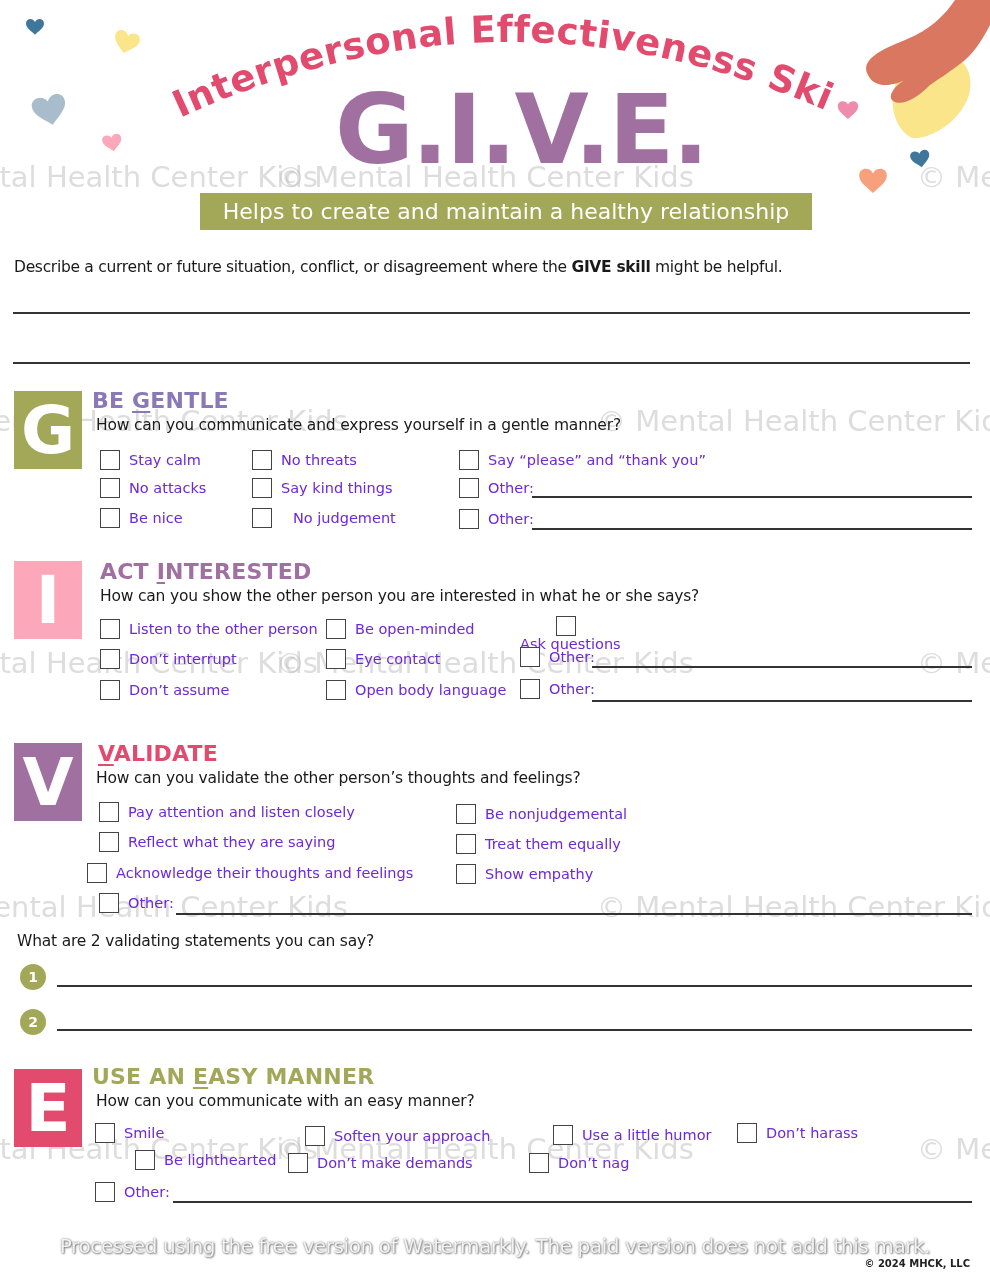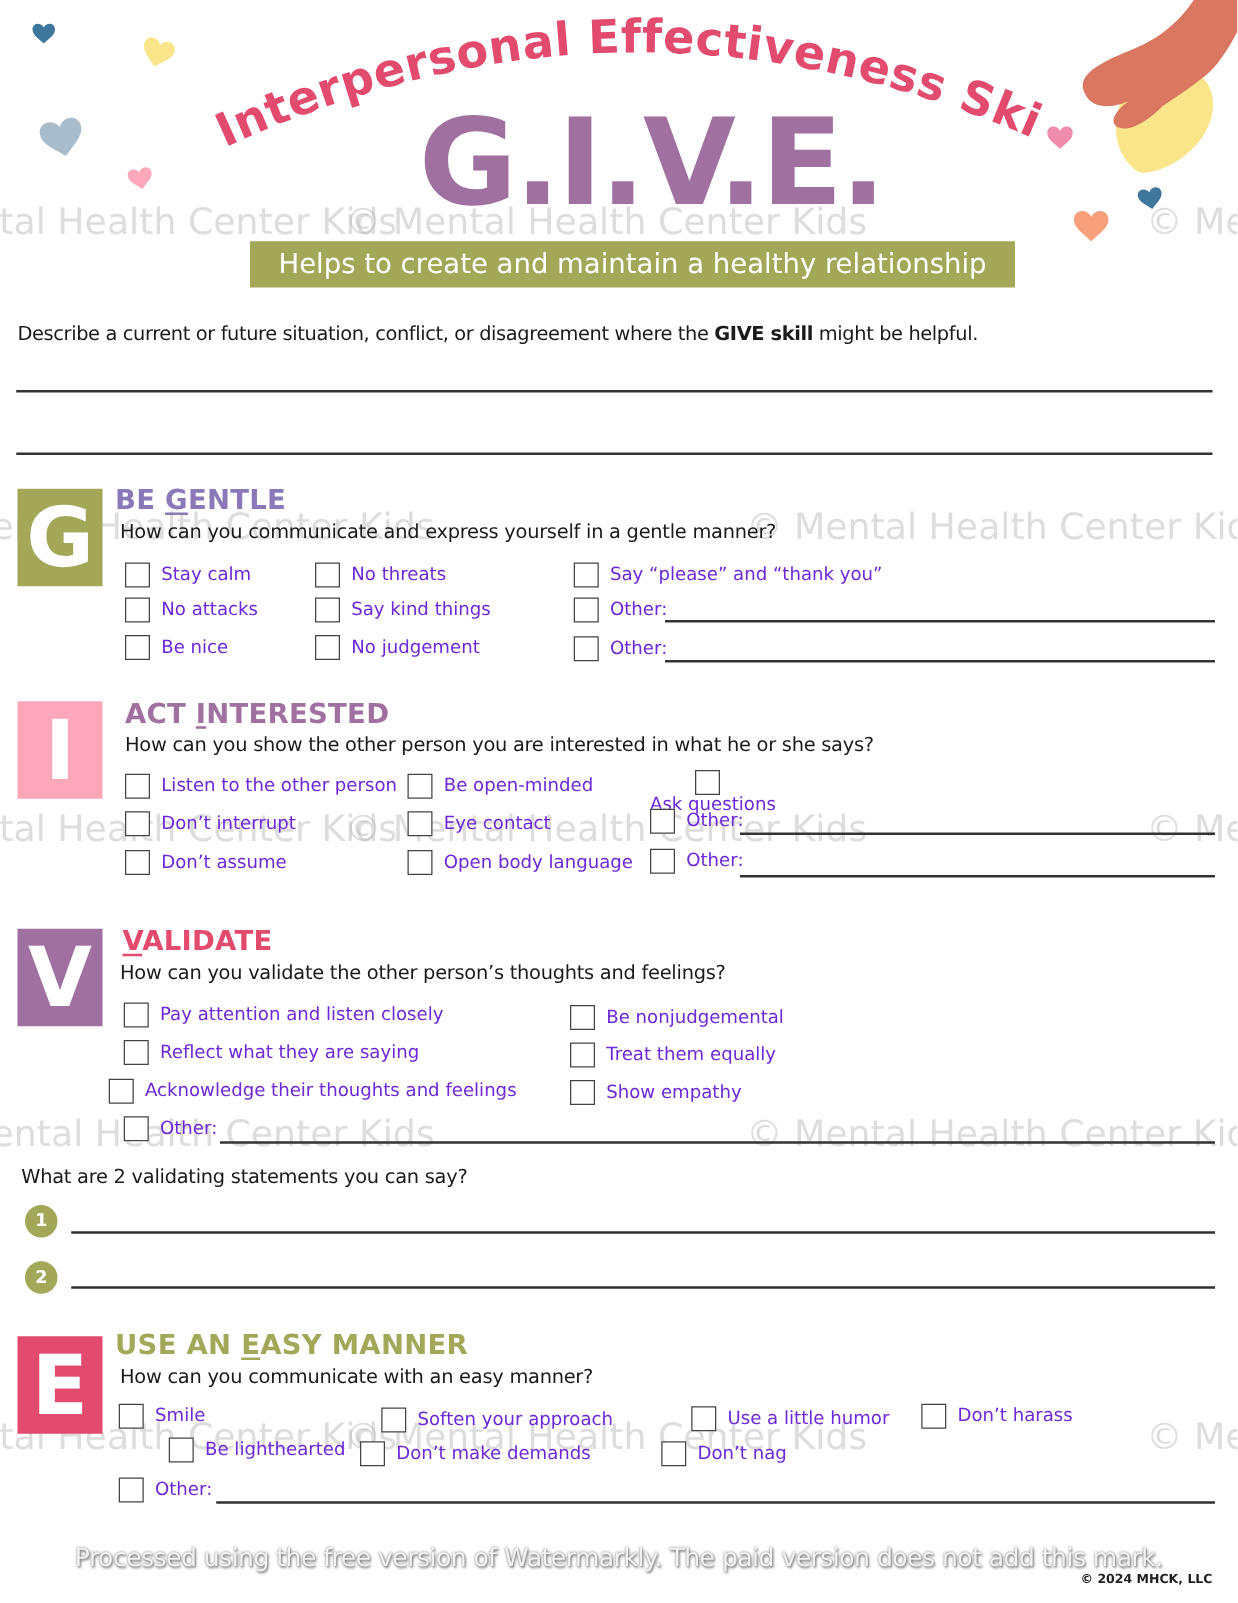--- a/index.html
+++ b/index.html
@@ -109,21 +109,21 @@
     <span>Be nice</span>
   </div>
 <div class="cb" style="left:252px;top:450px;">
     <span class="box"></span>
     <span>No threats</span>
   </div>
 <div class="cb" style="left:252px;top:478px;">
     <span class="box"></span>
     <span>Say kind things</span>
   </div>
-<div class="cb" style="left:252px;top:508px;">
+<div class="cb" style="left:252px;top:508px;gap:12px;">
     <span class="box"></span>
     <span>No judgement</span>
   </div>
 <div class="cb" style="left:459px;top:450px;">
     <span class="box"></span>
     <span>Say “please” and “thank you”</span>
   </div>
 <div class="cb" style="left:459px;top:478px;">
     <span class="box"></span>
     <span>Other:</span>

